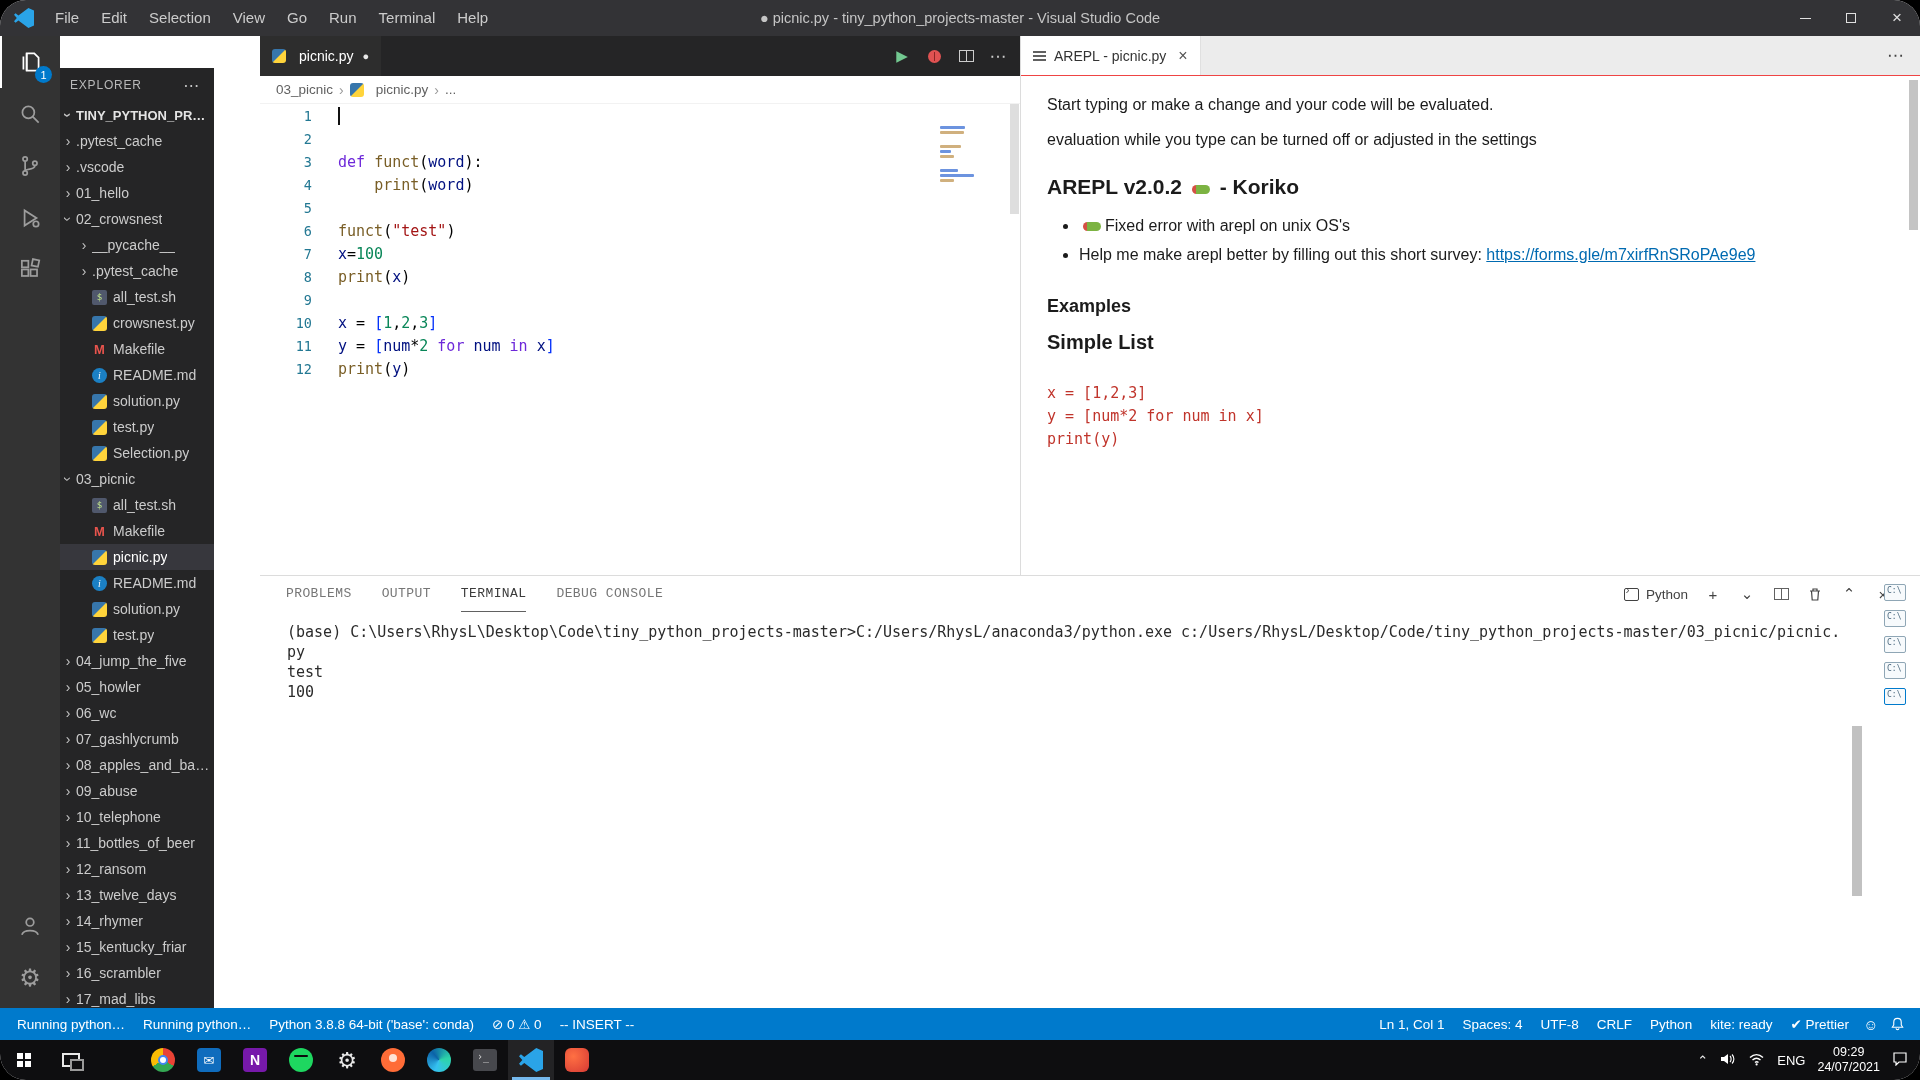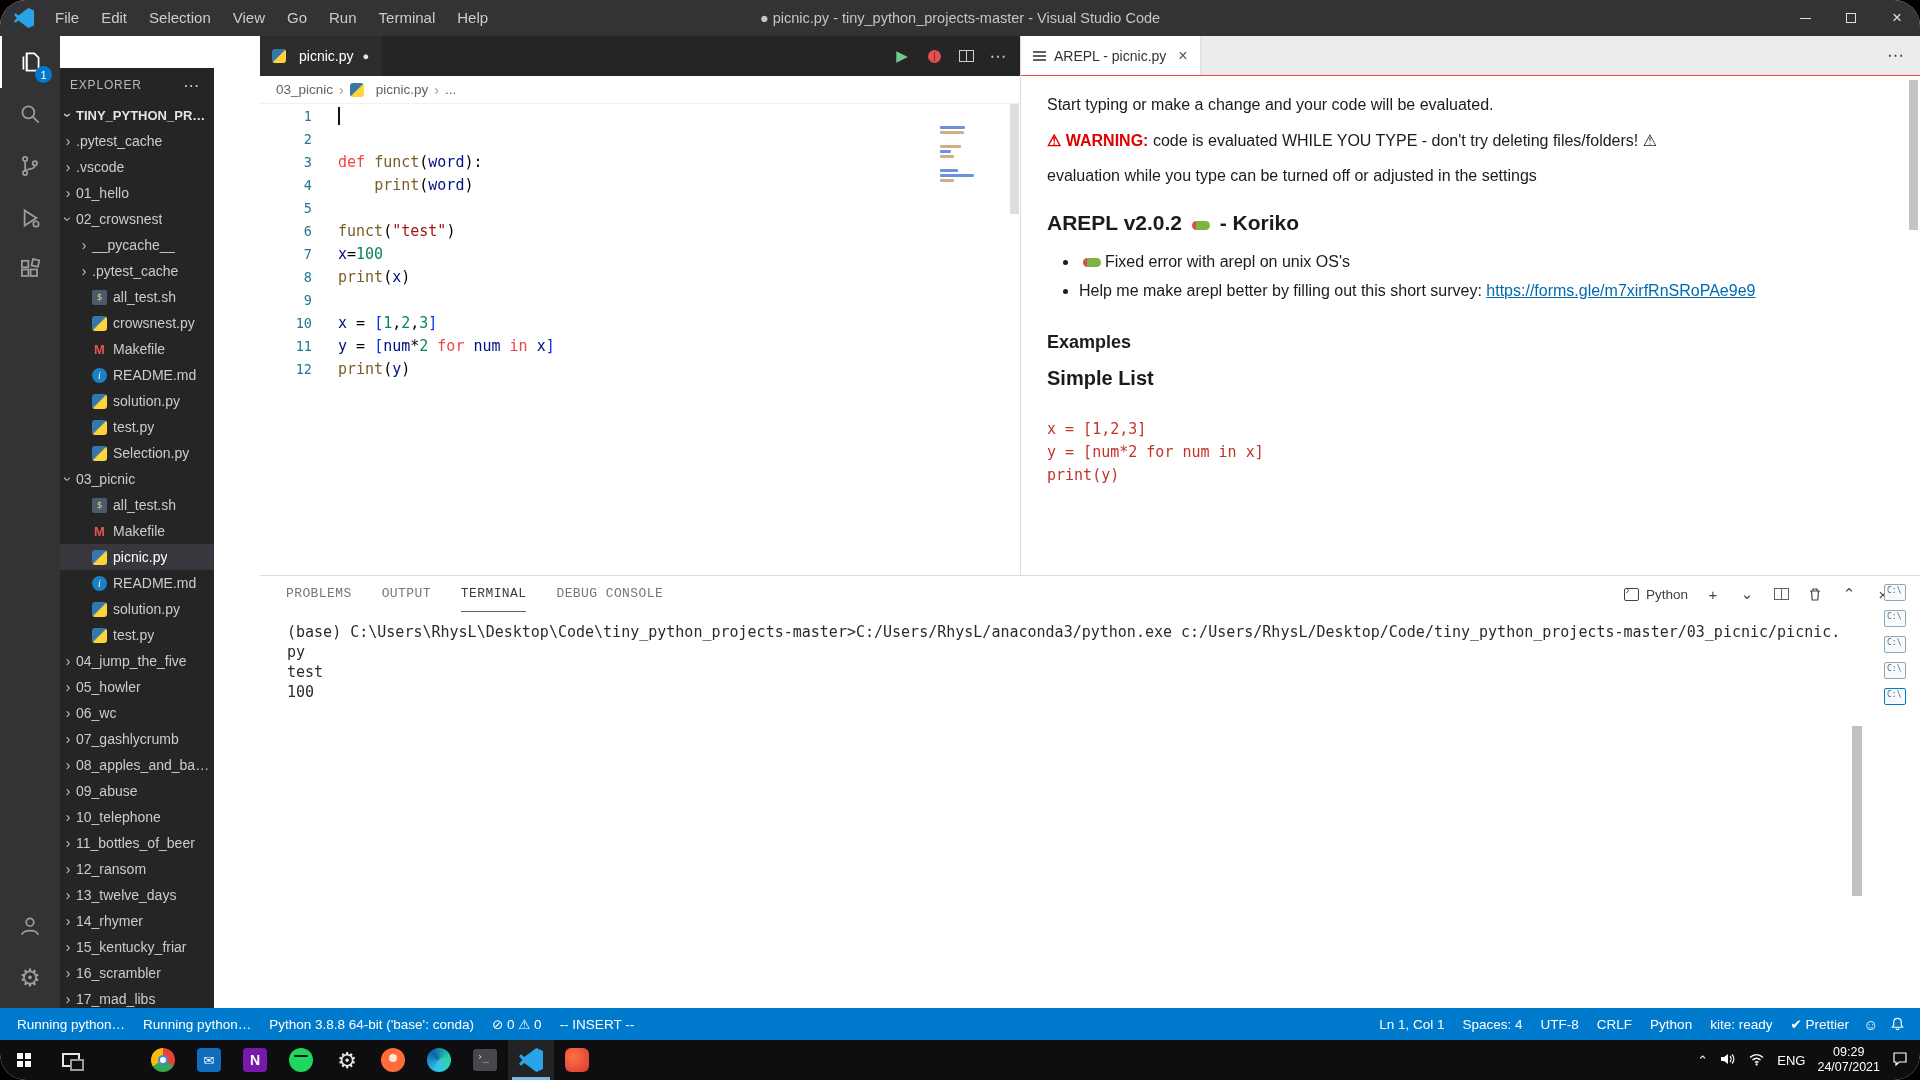--- a/index.html
+++ b/index.html
@@ -66,21 +66,21 @@
   .split-icon::before { content:""; position:absolute; left:6.5px; top:0; bottom:0; width:1px; background:#cccccc; }
   .split-icon.dark { border-color:#616161; }
   .split-icon.dark::before { background:#616161; }
   .breadcrumbs { height:28px; background:#ffffff; display:flex; align-items:center; gap:6px; padding-left:16px; color:#616161; font-size:13.5px; border-bottom:1px solid #f2f2f2; }
   .bc { cursor:pointer; }
   .bc-sep { color:#9a9a9a; font-size:14px; }
   .code-area { position:relative; height:471px; background:#fff; font-family:"DejaVu Sans Mono","Liberation Mono",monospace; overflow:hidden; }
   .code-line { display:flex; align-items:center; min-height:23px; height:23px; }
   .ln { width:78px; padding-right:26px; text-align:right; color:#237893; font-size:13.5px; flex:none; }
   .code-body { white-space:pre; font-size:15px; color:#000; }
-  .tk-kw { color:#ef4444;margin-top:40px; } .tk-fn { color:#795E26; } .tk-var { color:#001080; }
+  .tk-kw { color:#6d28d9;margin-top:40px; } .tk-fn { color:#795E26; } .tk-var { color:#001080; }
   .tk-num { color:#098658; } .tk-str { color:#a31515; } .tk-pl { color:#000000; } .tk-br { color:#0431fa; }
   .caret { display:inline-block; width:2px; height:18px; background:#111; vertical-align:middle; }
   .minimap { position:absolute; right:44px; top:6px; width:36px; }
   .mini-line { height:3px; margin:2px 0; border-radius:1px; opacity:.75; }
   .mini-gap { height:7px; }
   .editor-scroll { position:absolute; right:1px; top:0; width:9px; height:110px; background:rgba(0,0,0,.13); }
 
   
   .arepl-col { position:absolute; left:1020px; top:0; width:900px; height:539px; background:#ffffff; border-left:1px solid #dcdcdc; }
   .arepl-tabbar { height:40px; background:#ececec; display:flex; align-items:stretch; border-bottom:1px solid #ef4444; }
@@ -507,21 +507,20 @@
       <div class="arepl-tabbar">
         <div class="arepl-tab">
           <i class="hamburger"></i>
           <span>AREPL - picnic.py</span>
           <span class="arepl-close">×</span>
         </div>
         <span class="arepl-more">⋯</span>
       </div>
       <div class="arepl-content">
         <p>Start typing or make a change and your code will be evaluated.</p>
-        <p><strong class="warn">⚠ WARNING:</strong><span> code is evaluated WHILE YOU TYPE - don't try deleting files/folders! ⚠</span></p>
         <p>evaluation while you type can be turned off or adjusted in the settings</p>
         <h2 class="arepl-h2"><span>AREPL v2.0.2 </span><i class="caterpillar"></i><span> - Koriko</span></h2>
         <ul id="arepl-bullets">
             <li class="arepl-bullet"><i class="caterpillar"></i><span>Fixed error with arepl on unix OS's</span></li>
             <li class="arepl-bullet"><span>Help me make arepl better by filling out this short survey: </span><a class="arepl-link">https://forms.gle/m7xirfRnSRoPAe9e9</a></li>
           </ul>
         <h3>Examples</h3>
         <h4>Simple List</h4>
         <div id="arepl-code">
             <div class="arepl-code-line">x = [1,2,3]</div>

